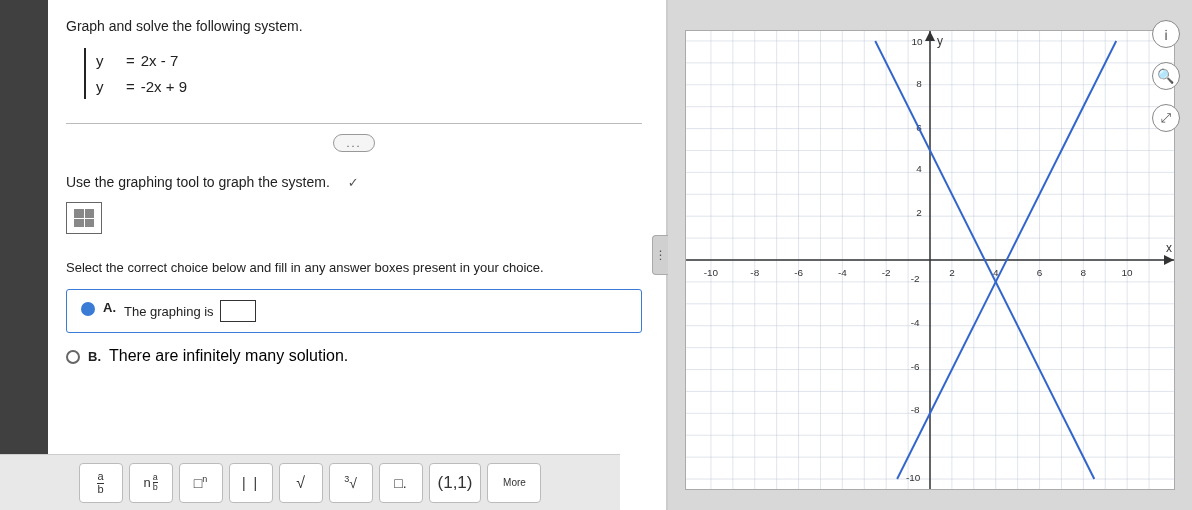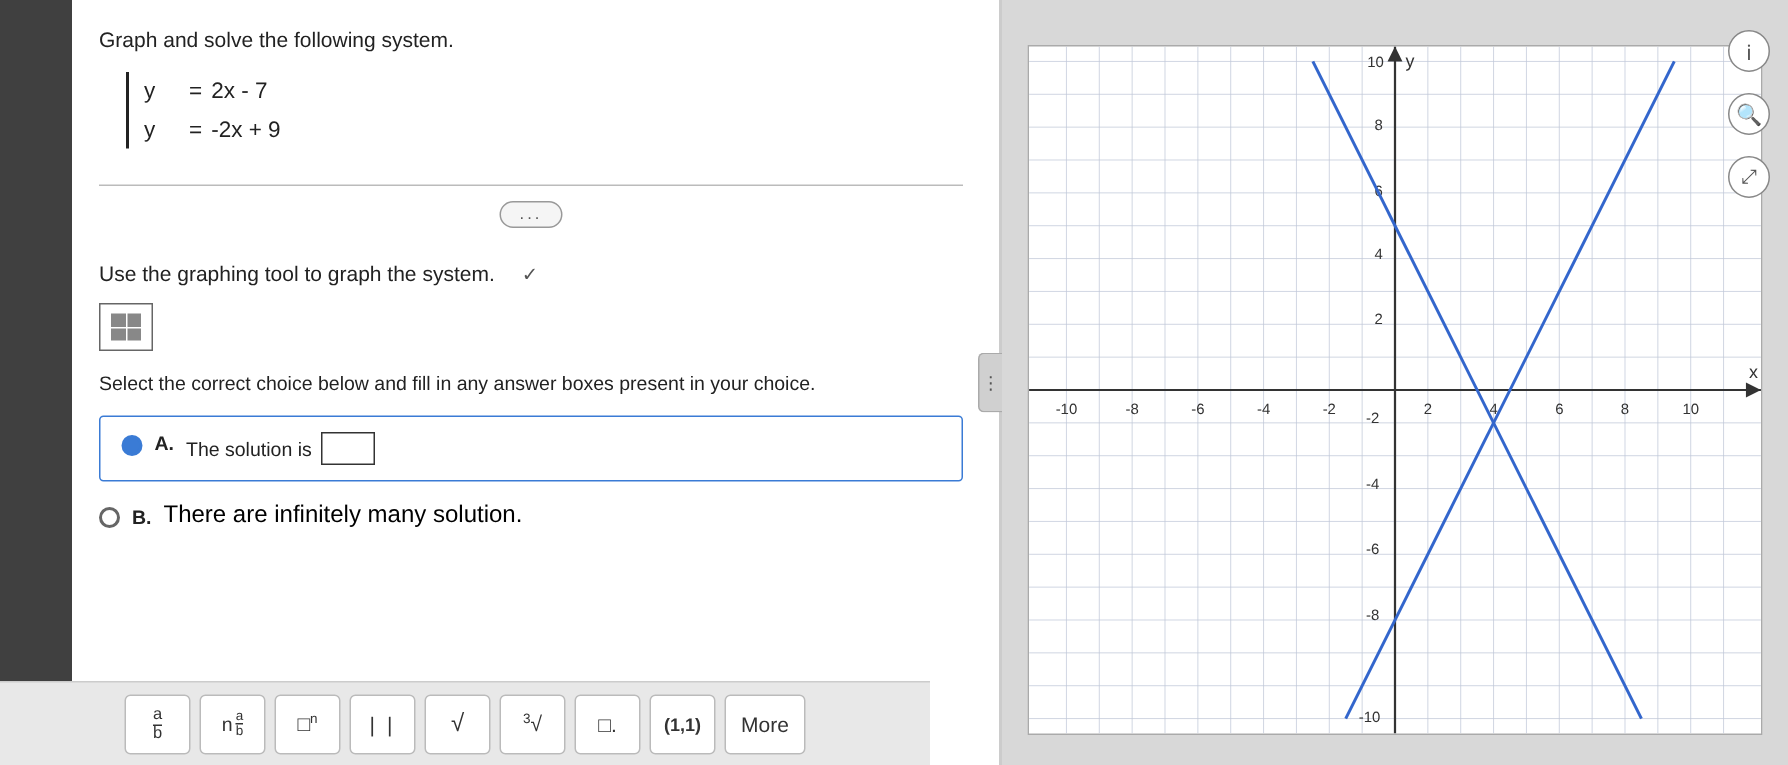--- a/index.html
+++ b/index.html
@@ -102,20 +102,21 @@
       width: 20px;
       height: 18px;
     }
     .graph-icon-cell {
       background: #888;
     }
     .select-instruction {
       font-size: 13px;
       color: #222;
       margin-bottom: 14px;
+      margin-top: 12px;
     }
     .choice-container {
       display: flex;
       flex-direction: column;
       gap: 10px;
     }
     .choice-a {
       display: flex;
       flex-direction: column;
       border: 1.5px solid #3a7bd5;
@@ -202,21 +203,21 @@
       border-radius: 4px;
       display: flex;
       align-items: center;
       justify-content: center;
       cursor: pointer;
       font-size: 16px;
       color: #333;
       padding: 0 8px;
     }
     .tool-btn.more-btn {
-      font-size: 14px;
+      font-size: 10px;
       font-weight: normal;
       min-width: 54px;
     }
     .right-panel {
       flex: 1;
       background: #d8d8d8;
       display: flex;
       flex-direction: column;
       align-items: center;
       justify-content: center;
@@ -315,21 +316,21 @@
 
     <div class="select-instruction">Select the correct choice below and fill in any answer boxes present in your choice.</div>
 
     <div class="choice-container">
 
       <div class="choice-a">
         <div class="choice-row">
           <div class="radio-selected"></div>
           <span class="choice-label">A.</span>
           <div class="choice-text">
-            <span>The solution is</span>
+            <span>The graphing is</span>
             <div class="answer-box"></div>
           </div>
         </div>
       </div>
 
       <div class="choice-b">
         <div class="radio-unselected"></div>
         <span class="choice-label">B.</span>
         <span>There are infinitely many solution.</span>
       </div>
@@ -360,21 +361,21 @@
       <div class="tool-btn">
         <span style="font-size:16px;">√</span>
       </div>
       <div class="tool-btn">
         <span style="font-size:14px;"><sup style="font-size:9px;">3</sup>√</span>
       </div>
       <div class="tool-btn">
         <span style="font-size:14px;">□.</span>
       </div>
       <div class="tool-btn">
-        <span style="font-size:12px;font-weight:bold;">(1,1)</span>
+        <span style="font-size:17px;">(1,1)</span>
       </div>
       <div class="tool-btn more-btn">
         <span>More</span>
       </div>
     </div>
   </div>
 
   <div class="right-panel">
 
     <div class="collapse-btn">

